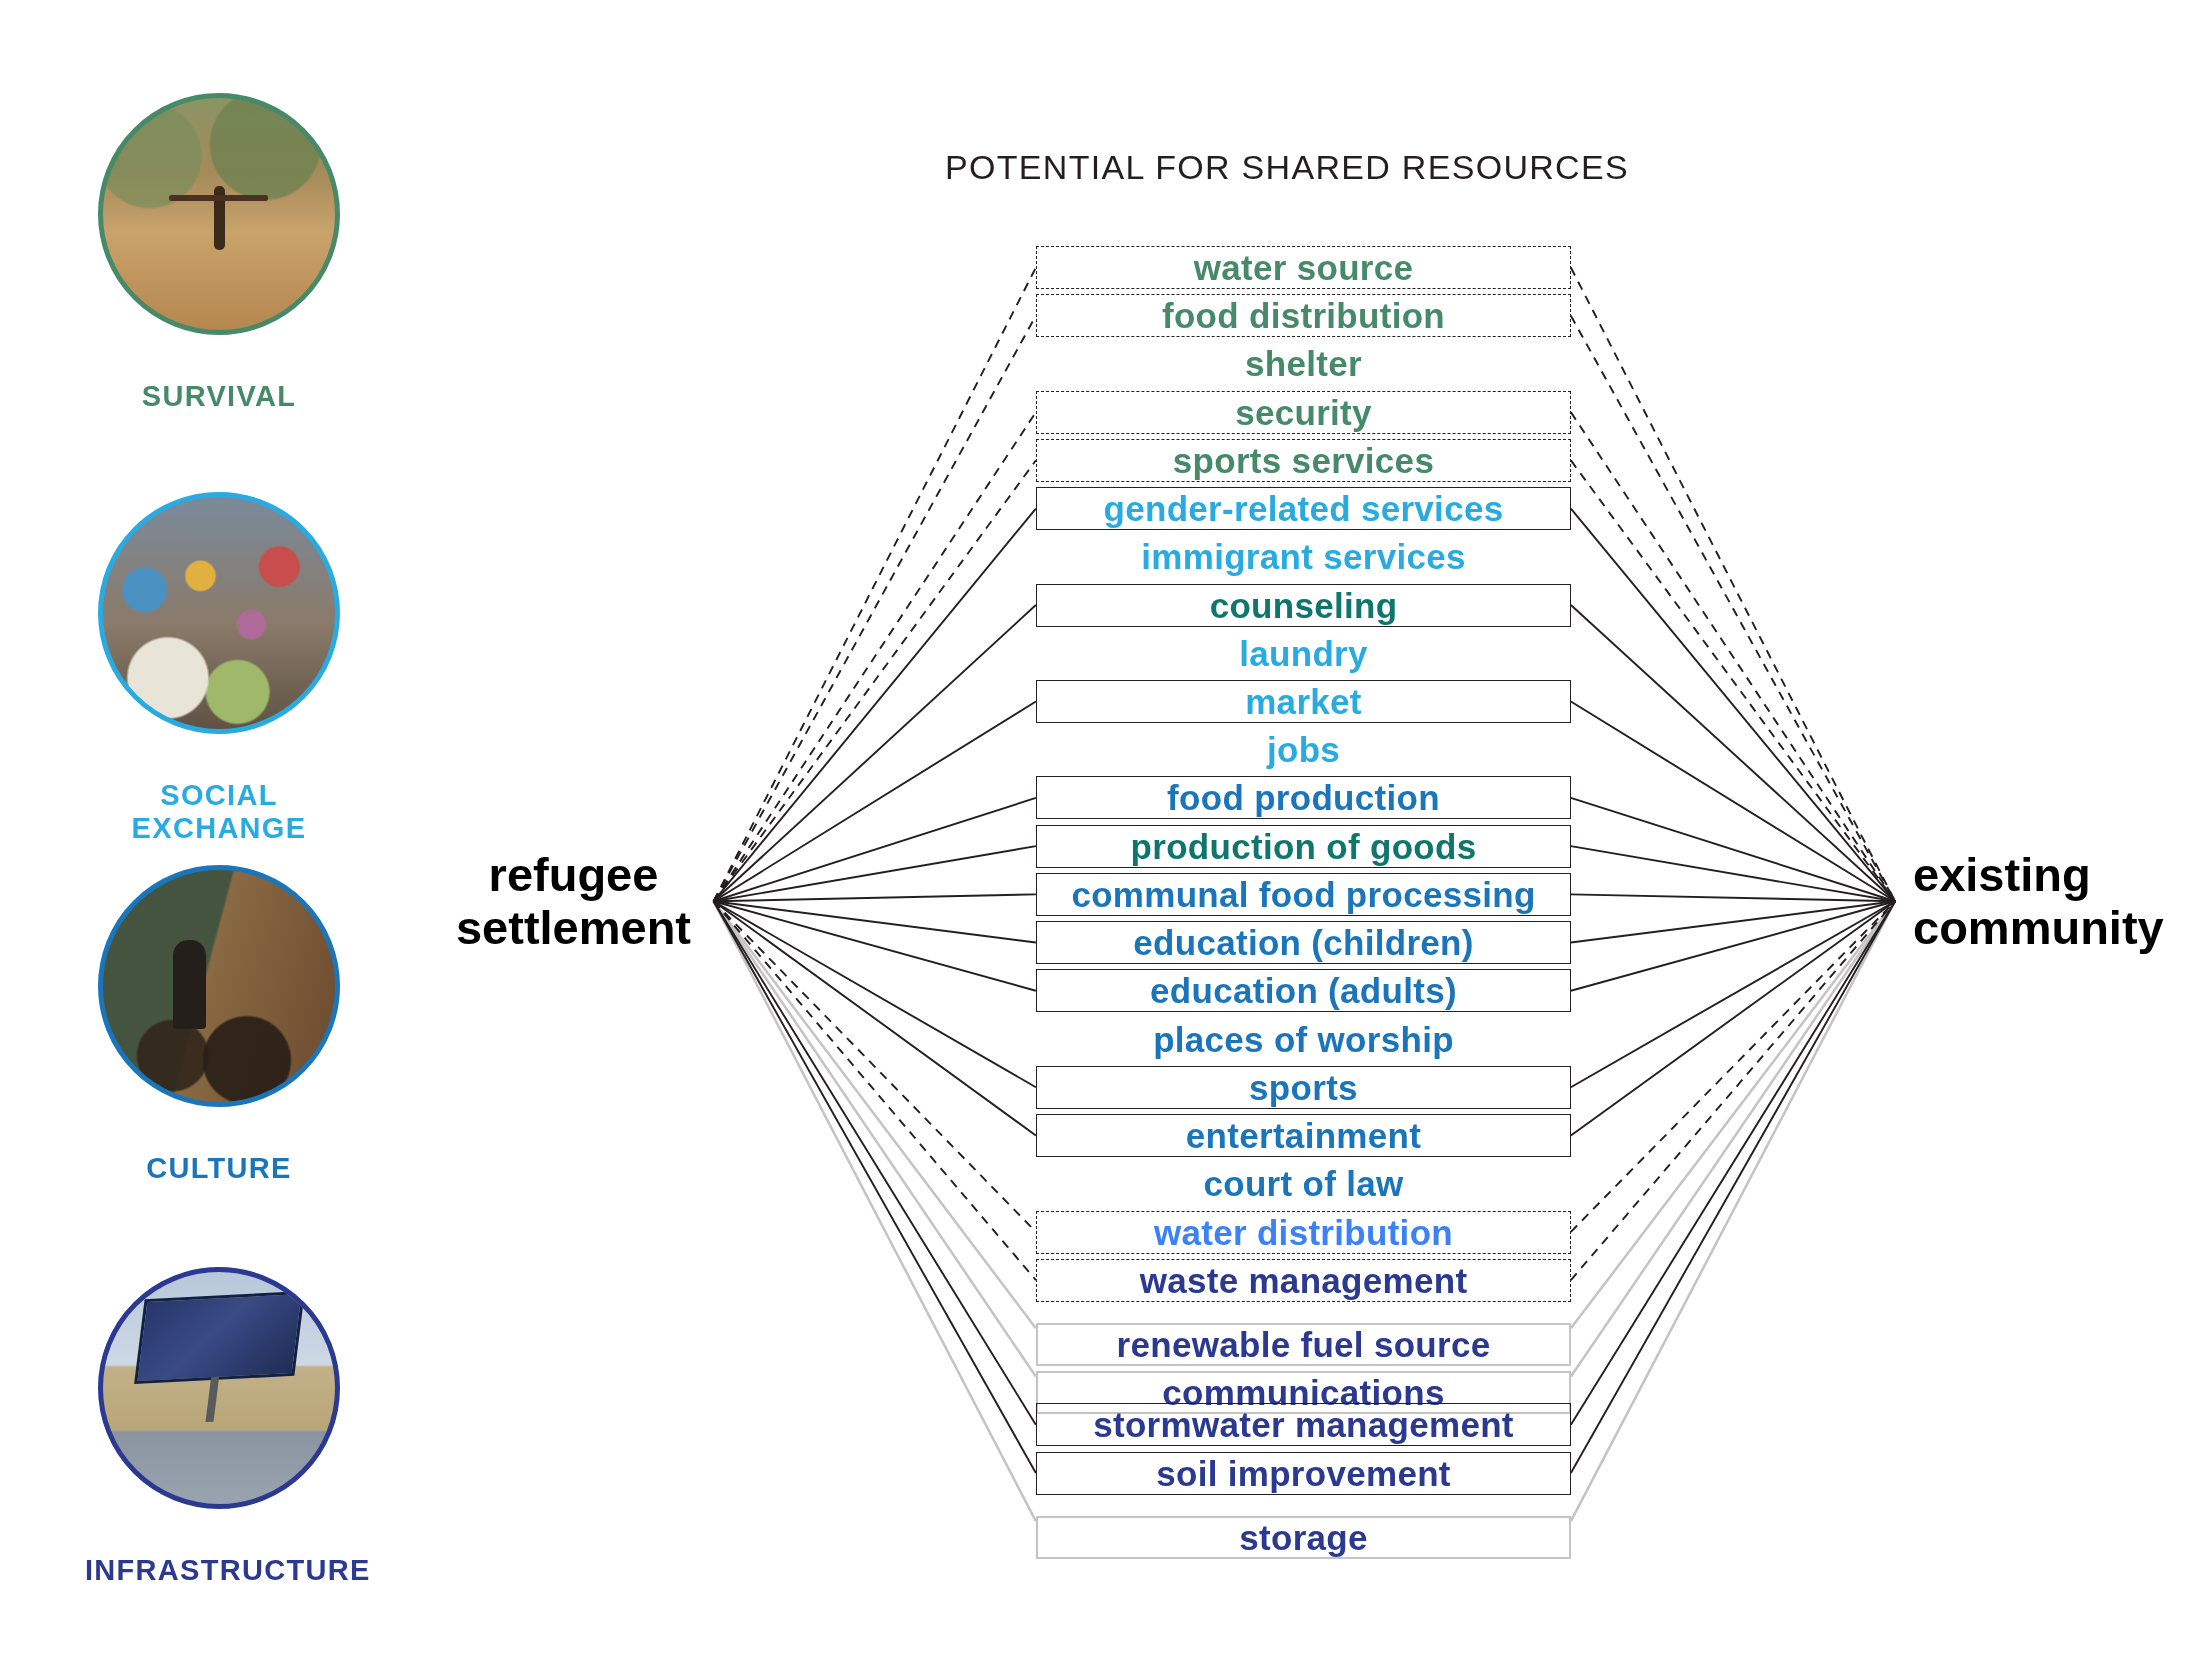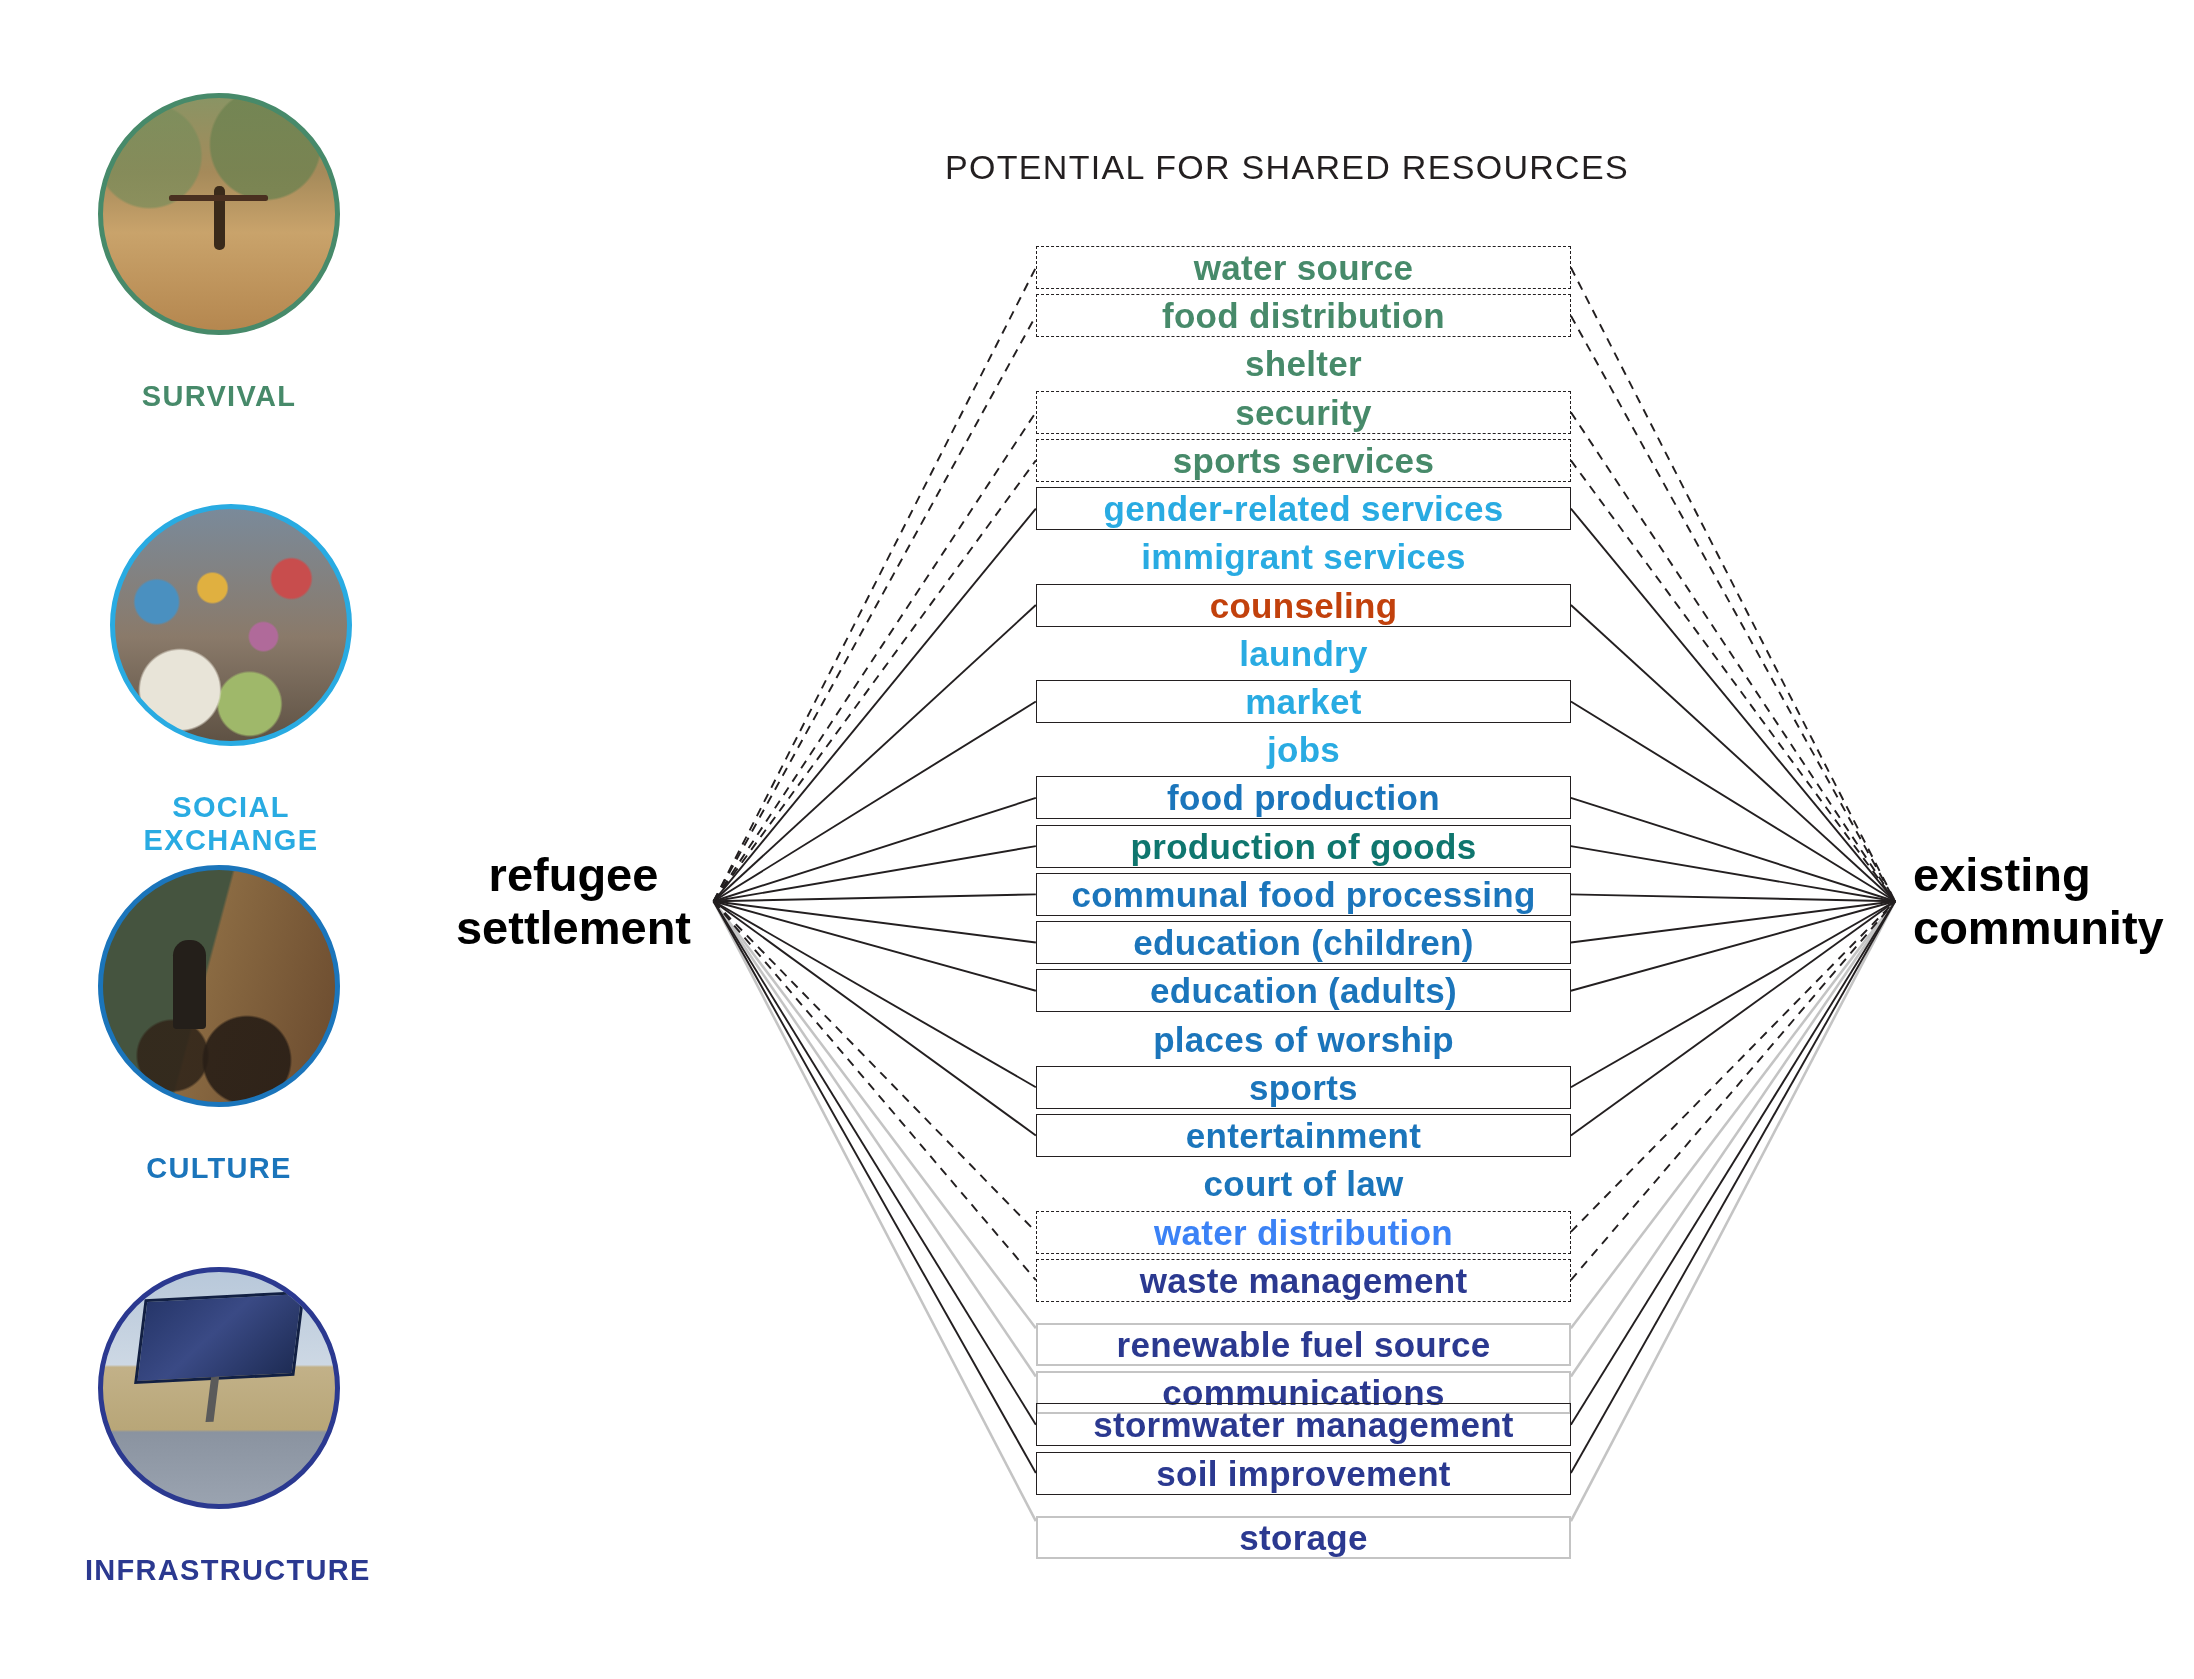--- a/index.html
+++ b/index.html
@@ -130,21 +130,21 @@
   <div class="node node-right">existing community</div>
 
   <div id="rows">
       <div class="row box-emergency" style="top: 246px; height: 43px; color: rgb(71, 138, 106);">water source</div>
       <div class="row box-emergency" style="top: 294px; height: 43px; color: rgb(71, 138, 106);">food distribution</div>
       <div class="row" style="top: 342px; height: 43px; color: rgb(71, 138, 106);">shelter</div>
       <div class="row box-emergency" style="top: 391px; height: 43px; color: rgb(71, 138, 106);">security</div>
       <div class="row box-emergency" style="top: 439px; height: 43px; color: rgb(71, 138, 106);">sports services</div>
       <div class="row box-transition" style="top: 487px; height: 43px; color: rgb(41, 171, 226);">gender-related services</div>
       <div class="row" style="top: 535px; height: 43px; color: rgb(41, 171, 226);">immigrant services</div>
-      <div class="row box-transition" style="top: 584px; height: 43px; color: #c2410c;">counseling</div>
+      <div class="row box-transition" style="top: 584px; height: 43px; color: #0f766e;">counseling</div>
       <div class="row" style="top: 632px; height: 43px; color: rgb(41, 171, 226);">laundry</div>
       <div class="row box-transition" style="top: 680px; height: 43px; color: rgb(41, 171, 226);">market</div>
       <div class="row" style="top: 728px; height: 43px; color: rgb(41, 171, 226);">jobs</div>
       <div class="row box-transition" style="top: 776px; height: 43px; color: rgb(27, 117, 187);">food production</div>
       <div class="row box-transition" style="top: 825px; height: 43px; color: #0f766e;">production of goods</div>
       <div class="row box-transition" style="top: 873px; height: 43px; color: rgb(27, 117, 187);">communal food processing</div>
       <div class="row box-transition" style="top: 921px; height: 43px; color: rgb(27, 117, 187); text-align: right;">education (children)</div>
       <div class="row box-transition" style="top: 969px; height: 43px; color: rgb(27, 117, 187);">education (adults)</div>
       <div class="row" style="top: 1018px; height: 43px; color: rgb(27, 117, 187);">places of worship</div>
       <div class="row box-transition" style="top: 1066px; height: 43px; color: rgb(27, 117, 187);">sports</div>
@@ -159,21 +159,21 @@
       <div class="row box-sustainable" style="top: 1500px; height: 43px; color: rgb(43, 57, 144);">storage</div>
     </div>
 
   <div id="cat-col">
       <figure class="category" style="left: 85px; top: 93px; margin: 0px;">
         <div class="photo photo-survival" style="border-color: rgb(71, 138, 106);">
           <span class="detail-survival"></span>
         </div>
         <div class="cat-label" style="color: rgb(71, 138, 106);">SURVIVAL</div>
       </figure>
-      <figure class="category" style="left: 85px; top: 492px; margin: 12px;">
+      <figure class="category" style="left: 85px; top: 492px; margin: 0px;">
         <div class="photo photo-social" style="border-color: rgb(41, 171, 226);"></div>
         <div class="cat-label" style="color: rgb(41, 171, 226);">SOCIAL EXCHANGE</div>
       </figure>
       <figure class="category" style="left: 85px; top: 865px; margin: 0px;">
         <div class="photo photo-culture" style="border-color: rgb(27, 117, 187);">
           <span class="detail-culture"></span>
         </div>
         <div class="cat-label" style="color: rgb(27, 117, 187);">CULTURE</div>
       </figure>
       <figure class="category" style="left: 85px; top: 1267px; margin: 0px;">

